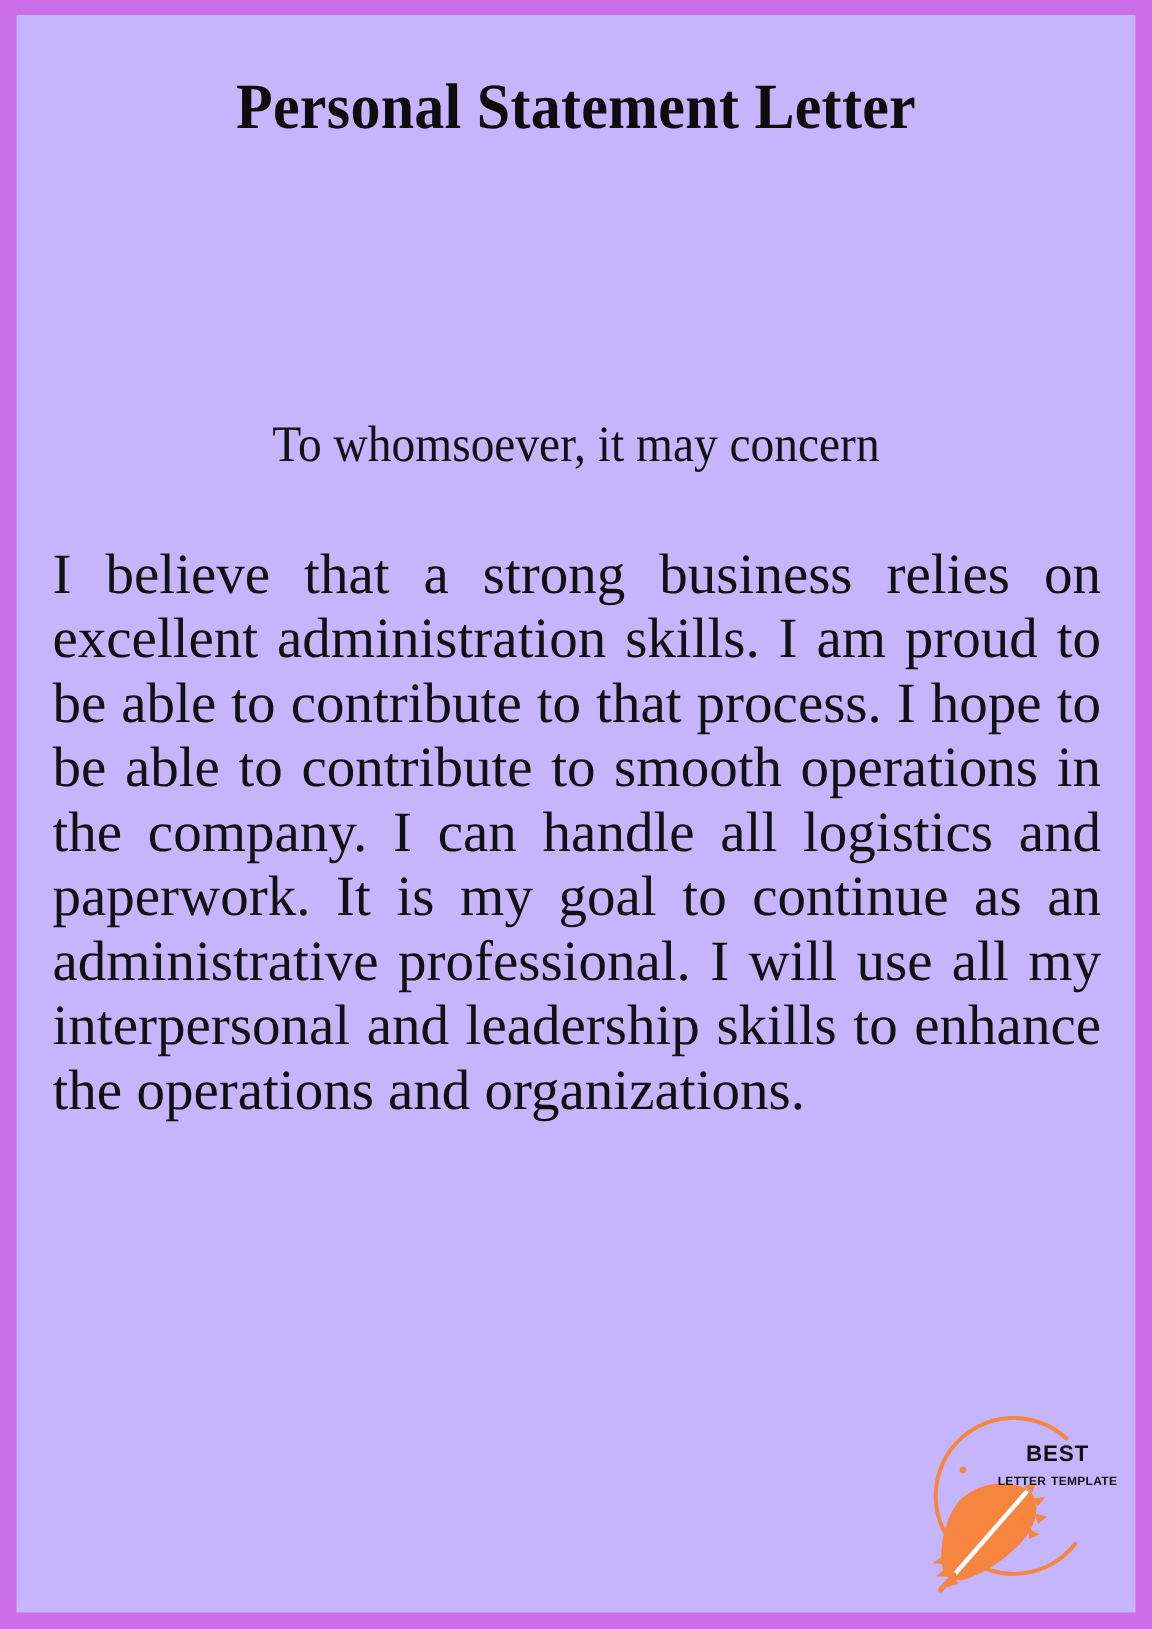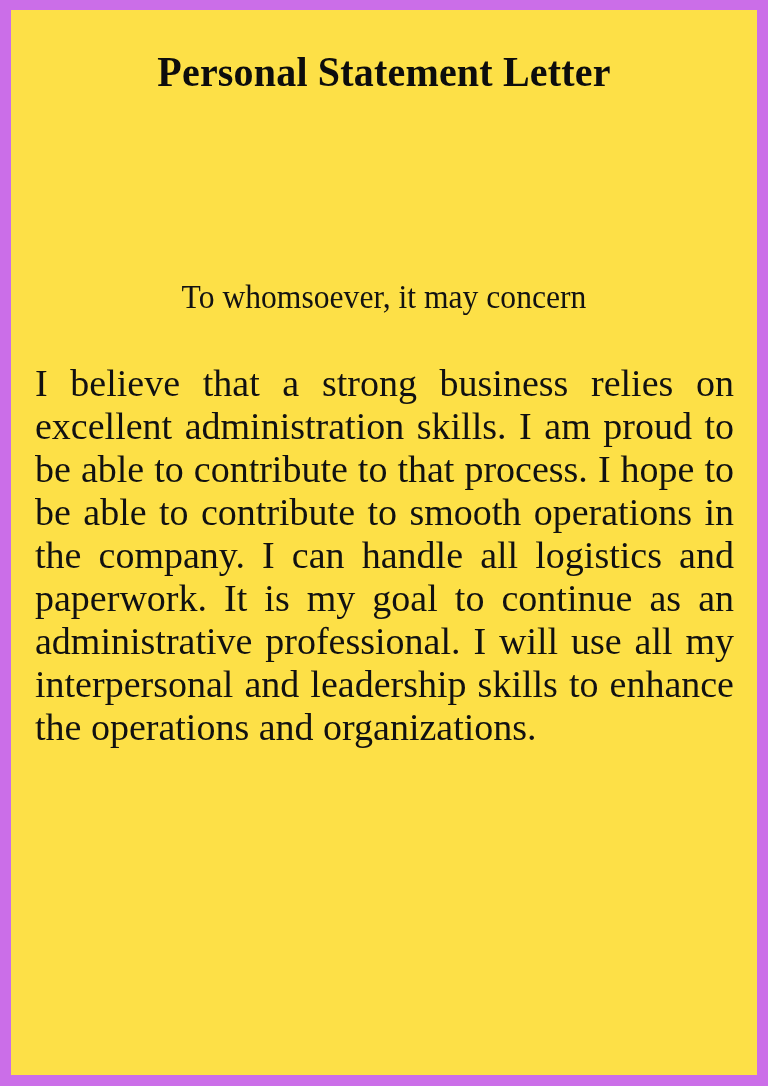--- a/index.html
+++ b/index.html
@@ -21,21 +21,21 @@
     width: 768px;
     height: 1086px;
     background: #cb6ee8;           
     padding: 10px 11px 11px 11px;
   }
   .page-sheet {
     position: relative;
     box-sizing: border-box;
     width: 100%;
     height: 100%;
-    background: #fde047;
+    background: #c4b5fd;
     overflow: hidden;
   }
 
   
   .doc-title {
     position: absolute;
     left: 0;
     right: 0;
     top: 38px;
     text-align: center;
@@ -130,15 +130,50 @@
 
 <div class="page-frame">
   <div class="page-sheet">
 
     <div class="doc-title">Personal Statement Letter</div>
 
     <div class="doc-salutation">To whomsoever, it may concern</div>
 
     <div class="doc-body">I believe that a strong business relies on excellent administration skills. I am proud to be able to contribute to that process. I hope to be able to contribute to smooth operations in the company. I can handle all logistics and paperwork. It is my goal to continue as an administrative professional. I will use all my interpersonal and leadership skills to enhance the operations and organizations.</div>
 
+    <div class="logo">
+      <svg viewBox="0 0 146 132" xmlns="http://www.w3.org/2000/svg">
+
+        <path d="M 106 26
+                 A 52 52 0 1 0 112 96" fill="none" stroke="#f5853f" stroke-width="2.6" stroke-linecap="round"></path>
+
+        <circle cx="37" cy="47" r="2.2" fill="#f5853f"></circle>
+
+        <g>
+          <path d="M 35 67
+                   C 47 55, 68 53, 80 60
+                   C 88 65, 88 78, 80 90
+                   C 70 104, 52 116, 38 120
+                   C 30 122, 24 118, 23 110
+                   C 21 96, 26 77, 35 67 Z" fill="#f5853f"></path>
+
+          <path d="M 24 104 l -7 5 l 8 1 z
+                   M 26 112 l -7 6 l 9 0 z
+                   M 31 118 l -5 7 l 8 -2 z
+                   M 78 58 l 8 -3 l -3 7 z
+                   M 84 66 l 8 -1 l -5 6 z
+                   M 85 76 l 8 2 l -6 5 z
+                   M 81 86 l 7 4 l -7 3 z" fill="#f5853f"></path>
+
+          <path d="M 79 62 L 31 117" stroke="#ffffff" stroke-width="3" stroke-linecap="round" fill="none"></path>
+
+          <path d="M 31 117 L 22 127" stroke="#f5853f" stroke-width="3.4" stroke-linecap="round" fill="none"></path>
+        </g>
+      </svg>
+
+      <div class="logo-text">
+        <div class="logo-word-best">Best</div>
+        <div class="logo-word-sub">Letter Template</div>
+      </div>
+    </div>
 
   </div>
 </div>
 
 </body></html>

